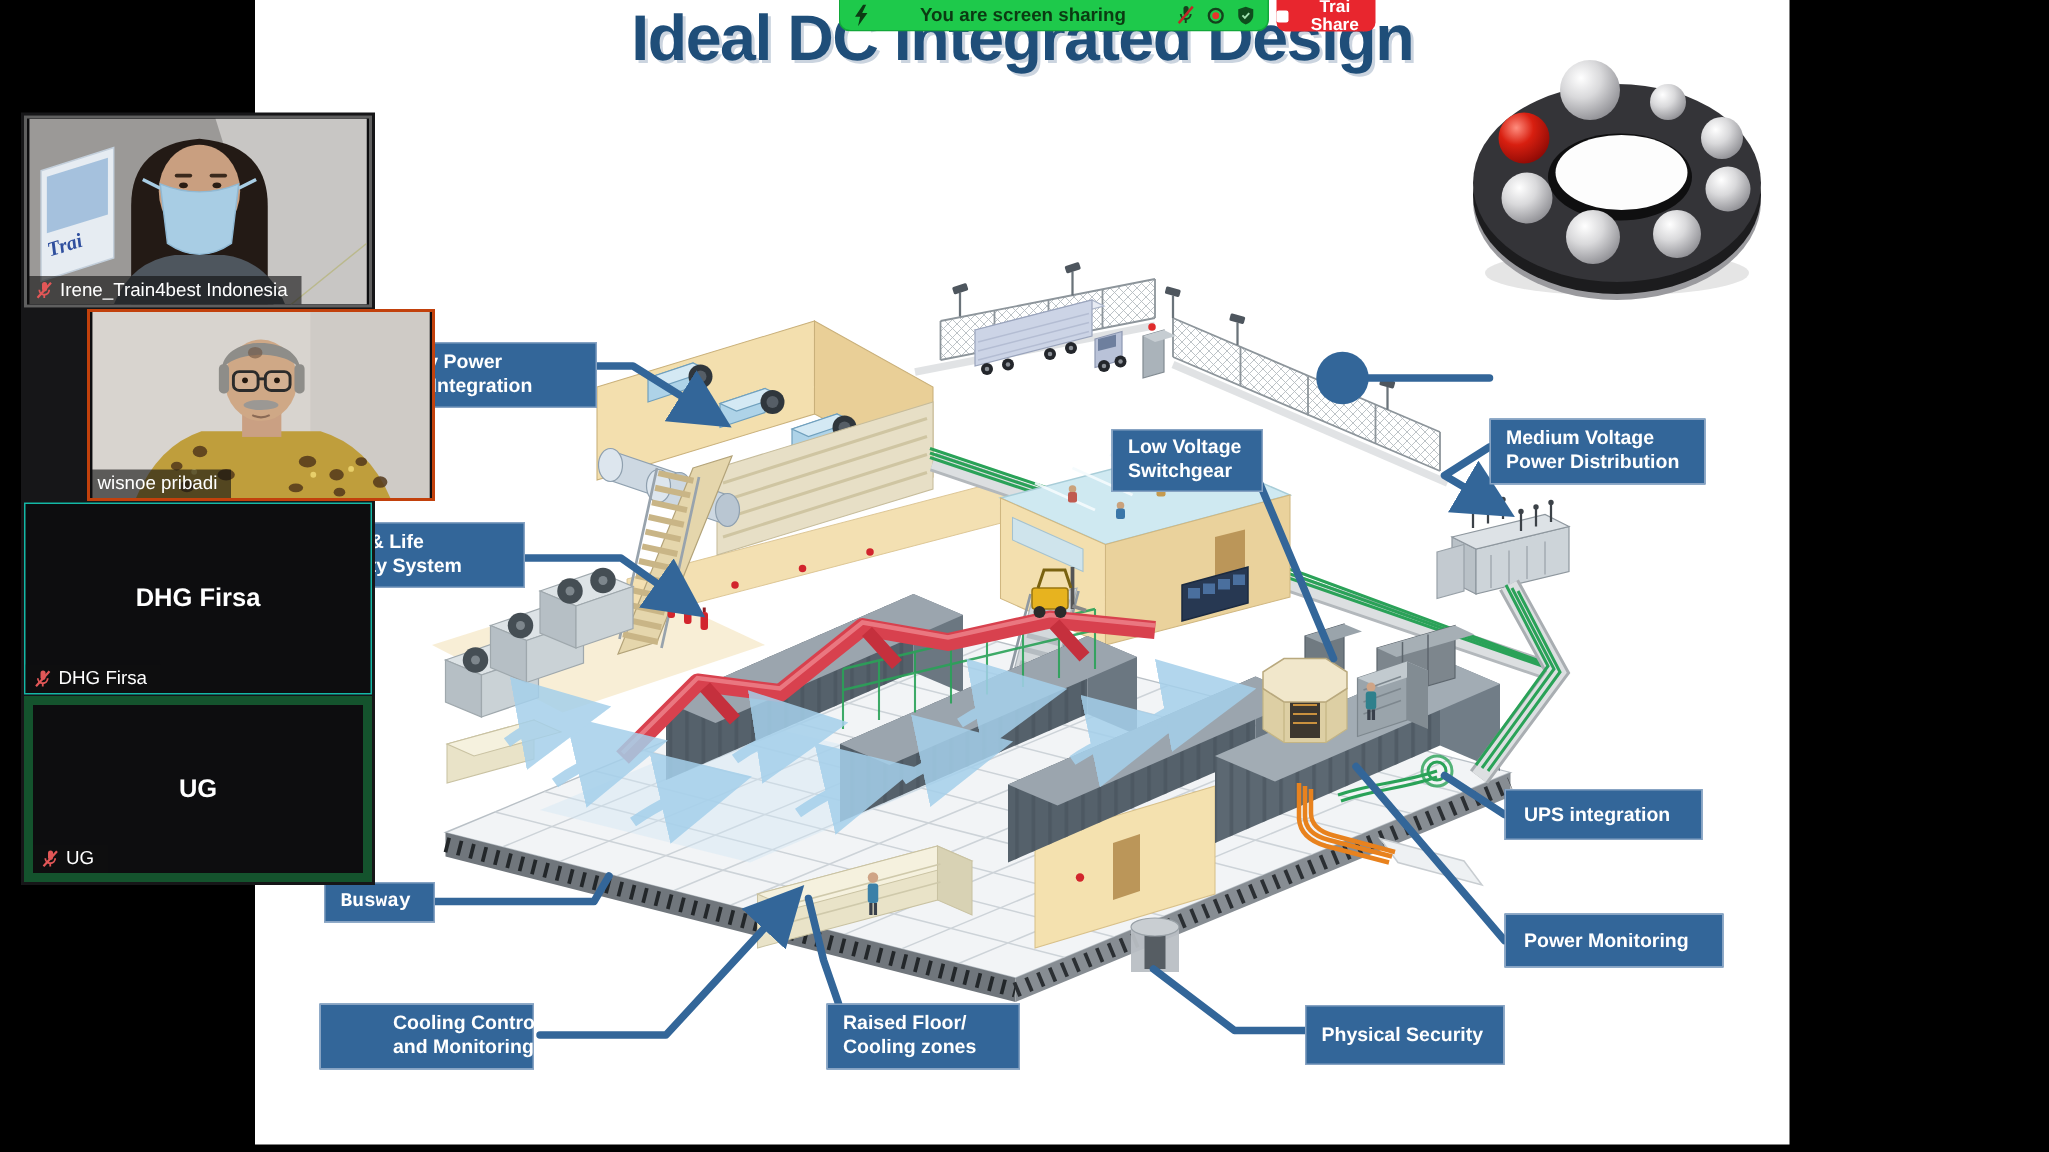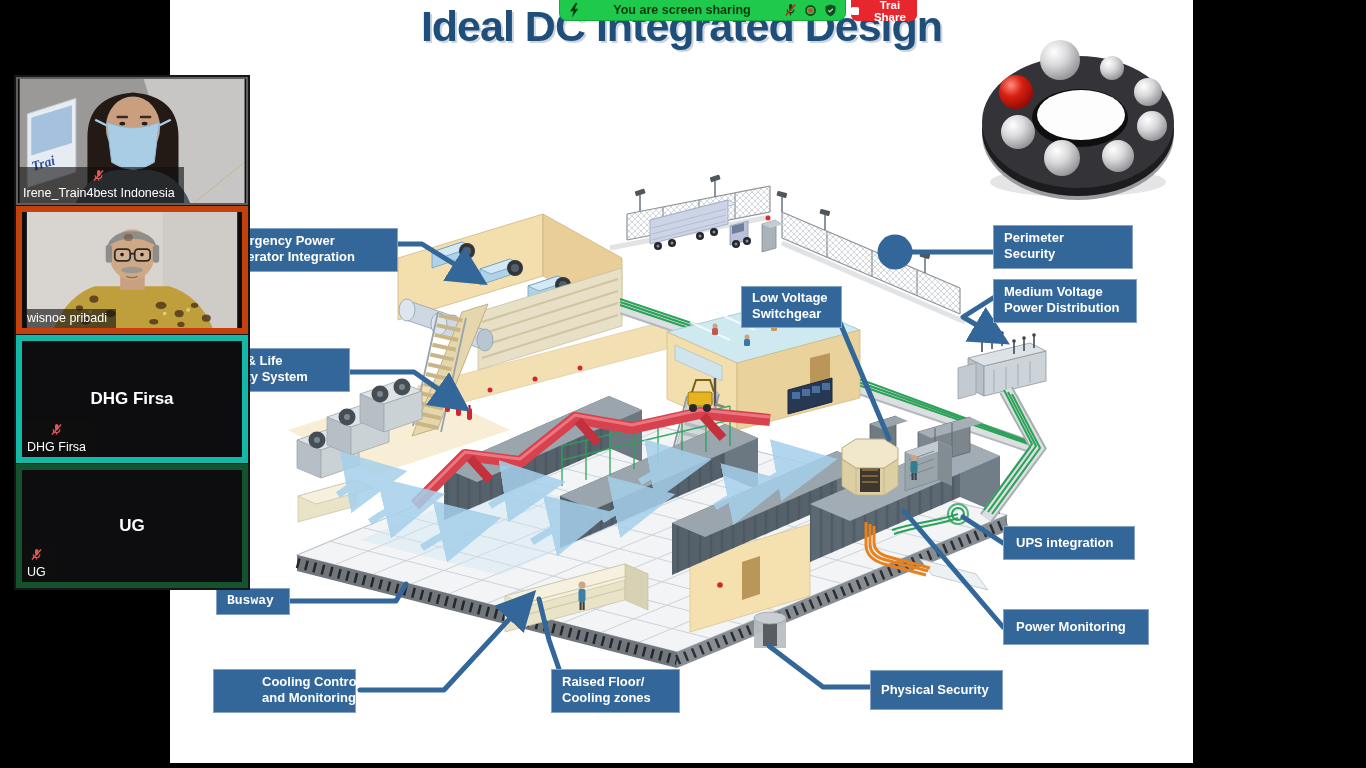--- a/index.html
+++ b/index.html
@@ -38,28 +38,28 @@
   .bar-icons{display:flex;align-items:center;gap:7px;}
   .stopbtn{position:absolute;left:851px;top:0;width:66px;height:21px;background:#e8262e;border:none;
     border-radius:0 0 6px 6px;color:#fff;font-weight:bold;font-size:11.5px;display:flex;align-items:center;
     justify-content:center;gap:4px;cursor:pointer;z-index:60;font-family:"Liberation Sans",sans-serif;padding:0;}
   .stopbtn .sq{display:inline-block;width:8px;height:8px;background:#fff;border-radius:1.5px;}
 
   
   .panel{position:absolute;left:14px;top:75px;width:236px;height:515px;background:#161618;z-index:40;}
   .tile{position:absolute;left:2px;width:232px;height:128px;background:#0d0d0f;overflow:hidden;box-sizing:border-box;}
   .t0{top:2px;border:2px solid #5f5f5f;}
-  .t1{top:131px;border:6px solid #c2410c;}
-  .t2{top:260px;border:6px solid #14b8a6;}
+  .t1{top:131px;border:2px solid #c2410c;margin-left:42px;}
+  .t2{top:260px;border:1px solid #14b8a6;}
   .t3{top:389px;height:124px;border:6px solid #14532d;}
   .tile svg.cam{position:absolute;left:0;top:0;width:100%;height:100%;}
   .ph{position:absolute;inset:0;display:flex;align-items:center;justify-content:center;
     color:#fff;font-weight:bold;font-size:17px;}
   .pill{position:absolute;left:0;bottom:0;display:flex;align-items:center;gap:4px;
-    background:rgba(16,16,16,.62);color:#fff;font-size:12.5px;padding:2px 9px 3px 5px;white-space:nowrap;flex-direction:column;}
+    background:rgba(16,16,16,.62);color:#fff;font-size:12.5px;padding:2px 9px 3px 5px;white-space:nowrap;}
 </style>
 </head>
 <body>
 
 <div class="root">
 
   <div class="slide">
 
     <svg class="diagram" viewBox="0 0 1023 763">
       <defs>
@@ -477,24 +477,20 @@
         <span>Cooling Controls</span>
         <span>and Monitoring</span>
       </div>
     <div class="lbl lb4">
         <span>Raised Floor/</span>
         <span>Cooling zones</span>
       </div>
     <div class="lbl lb5">
         <span>Low Voltage</span>
         <span>Switchgear</span>
-      </div>
-    <div class="lbl lb6">
-        <span>Perimeter</span>
-        <span>Security</span>
       </div>
     <div class="lbl lb8">
         <span>UPS integration</span>
       </div>
     <div class="lbl lb7">
         <span>Medium Voltage</span>
         <span>Power  Distribution</span>
       </div>
     <div class="lbl lb9">
         <span>Power Monitoring</span>

